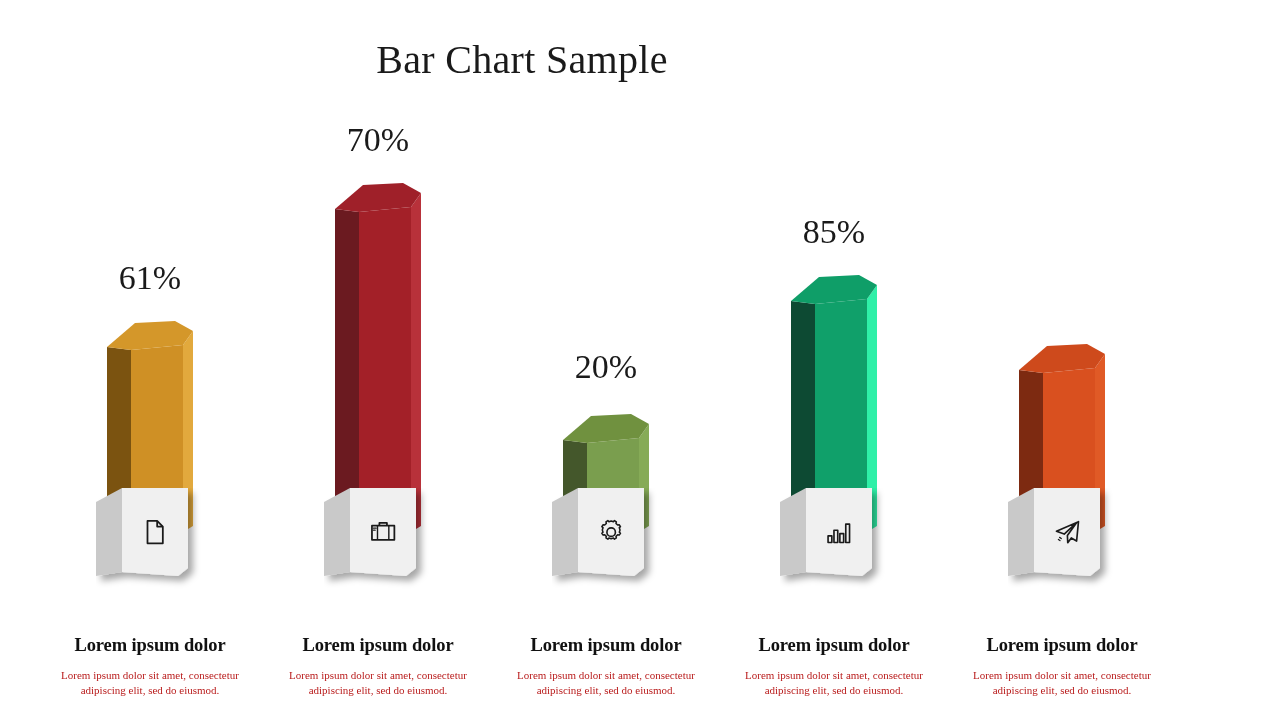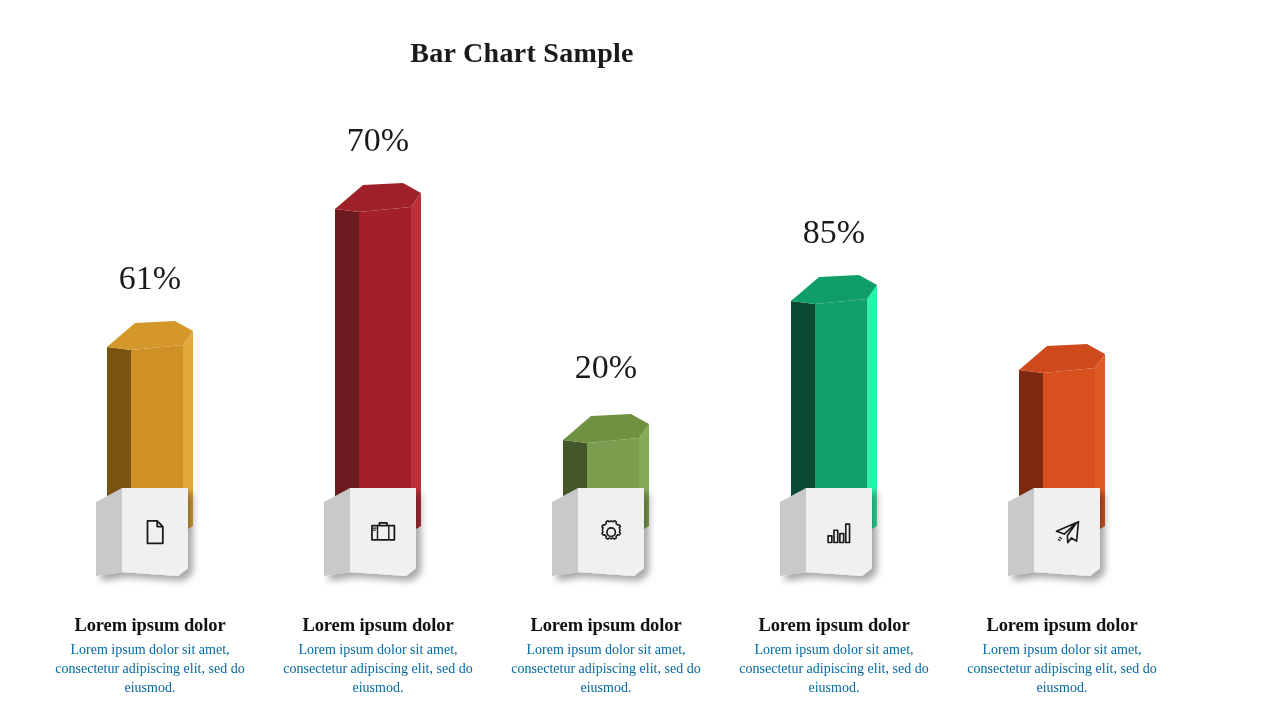--- a/index.html
+++ b/index.html
@@ -18,22 +18,22 @@
     position: relative;
     width: 1280px;
     height: 720px;
   }
   .chart-title {
     position: absolute;
     top: 38px;
     left: 0;
     width: 1044px;
     text-align: center;
-    font-size: 28px;
-    font-weight: 700;
+    font-size: 40px;
+    font-weight: 400;
     color: #1a1a1a;
     letter-spacing: 0.3px;
     line-height: 1.1;
   }
   .columns {
     position: absolute;
     top: 0;
     left: 0;
     width: 1280px;
     height: 720px;
@@ -76,27 +76,27 @@
     position: absolute;
     left: 0;
     width: 228px;
     bottom: 22px;
     text-align: center;
   }
   .caption-title {
     font-size: 18.5px;
     font-weight: 700;
     color: #111111;
-    margin: 0 0 5px 0;
+    margin: 0 0 12px 0;
     line-height: 1.15;
     letter-spacing: -0.1px;
   }
   .caption-body {
-    font-size: 14px;
-    color: #0369a1;
+    font-size: 11px;
+    color: #b91c1c;
     margin: 0;
     line-height: 1.35;
     padding: 0 12px;
   }
 </style>
 </head>
 <body>
 
 <div id="stage">
 

